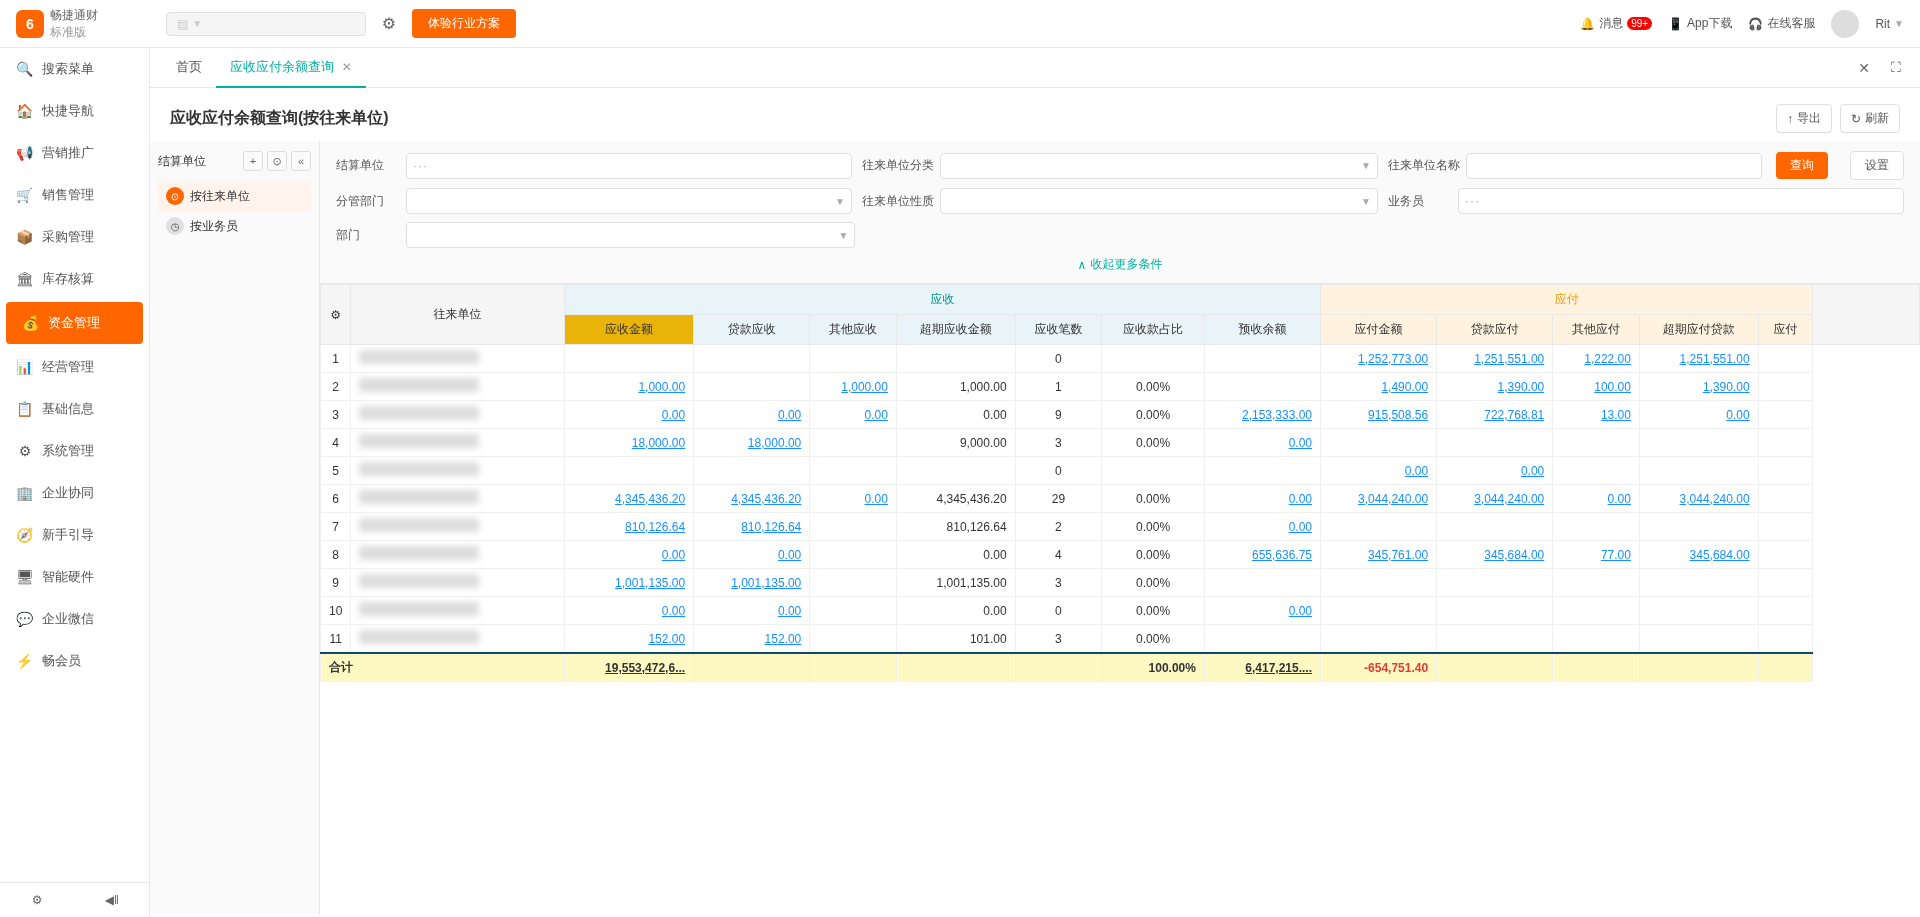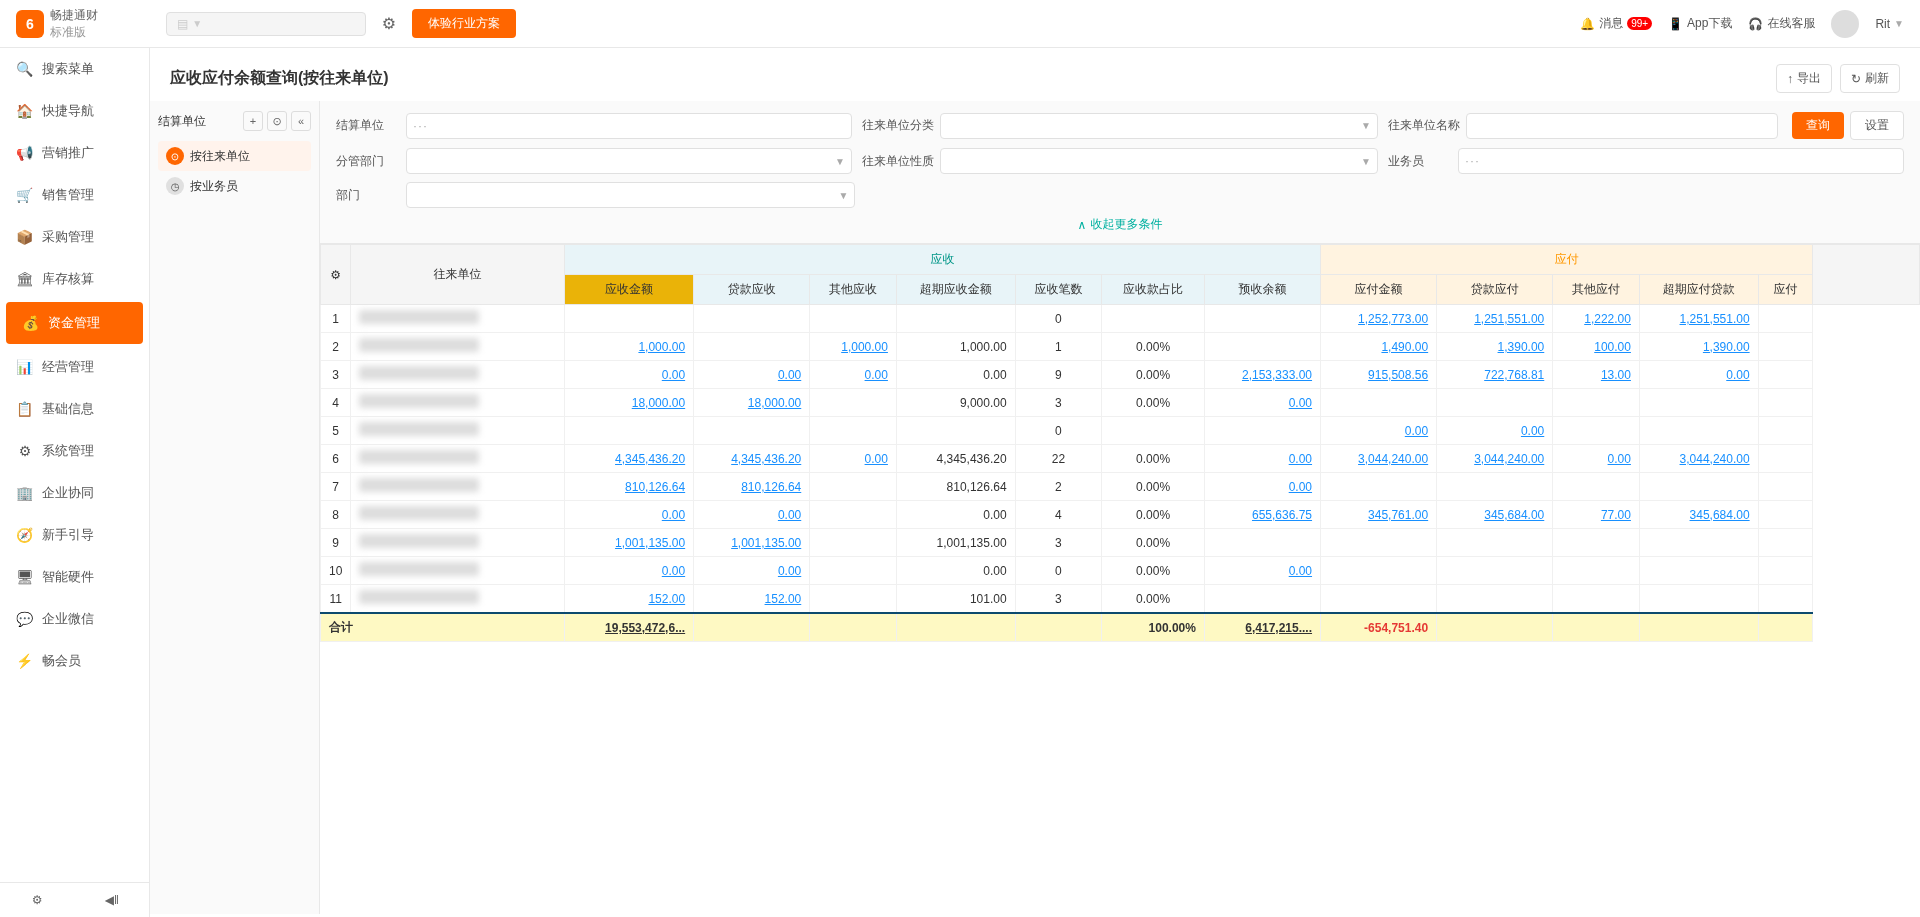--- a/index.html
+++ b/index.html
@@ -459,20 +459,33 @@
 
     <div style="flex:1"></div>
     <div class="sidebar-bottom">
       <div class="sidebar-bottom-btn">⚙</div>
       <div class="sidebar-bottom-btn">◀‖</div>
     </div>
   </div>
 
   <div class="content-area">
 
+    <div class="tab-bar">
+      <div class="tab-item">
+        <span>首页</span>
+      </div>
+      <div class="tab-item active">
+        <span>应收应付余额查询</span>
+        <span class="tab-close">✕</span>
+      </div>
+      <div class="tab-bar-actions">
+        <div class="tab-bar-icon">✕</div>
+        <div class="tab-bar-icon">⛶</div>
+      </div>
+    </div>
 
     <div class="page-content">
 
       <div class="page-header">
         <div class="page-title">应收应付余额查询(按往来单位)</div>
         <div class="page-actions">
           <div class="action-btn">
             <span>↑</span>
             <span>导出</span>
           </div>
@@ -522,21 +535,21 @@
                   <span class="ff-control-text"></span>
                   <span class="ff-control-icon">▼</span>
                 </div>
               </div>
               <div class="ff-field">
                 <span class="ff-label">往来单位名称</span>
                 <div class="ff-control">
                   <span class="ff-control-text"></span>
                 </div>
                 <button class="query-btn" style="margin-left:8px;">查询</button>
-                <button class="set-btn" style="margin-left:0;">设置</button>
+                <button class="set-btn" style="margin-left:16px;">设置</button>
               </div>
             </div>
 
             <div style="display:grid; grid-template-columns: 1fr 1fr 1fr; gap:10px; margin-bottom:8px; align-items:center;">
               <div class="ff-field">
                 <span class="ff-label">分管部门</span>
                 <div class="ff-control">
                   <span class="ff-control-text"></span>
                   <span class="ff-control-icon">▼</span>
                 </div>
@@ -680,21 +693,21 @@
                     <td></td>
                     <td></td>
                   </tr>
                   <tr>
                     <td class="center" style="text-align: center;">6</td>
                     <td class="" style="text-align: left;"><span style="display:inline-block;width:120px;height:14px;background:#ddd;border-radius:2px;filter:blur(3px);"></span></td>
                     <td><span class="link-text">4,345,436.20</span></td>
                     <td><span class="link-text">4,345,436.20</span></td>
                     <td><span class="link-text">0.00</span></td>
                     <td>4,345,436.20</td>
-                    <td class="center" style="text-align: center;">22</td>
+                    <td class="center" style="text-align: center;">29</td>
                     <td class="center" style="text-align: center;">0.00%</td>
                     <td><span class="link-text">0.00</span></td>
                     <td><span class="link-text">3,044,240.00</span></td>
                     <td><span class="link-text">3,044,240.00</span></td>
                     <td><span class="link-text">0.00</span></td>
                     <td><span class="link-text">3,044,240.00</span></td>
                     <td></td>
                   </tr>
                   <tr>
                     <td class="center" style="text-align: center;">7</td>

